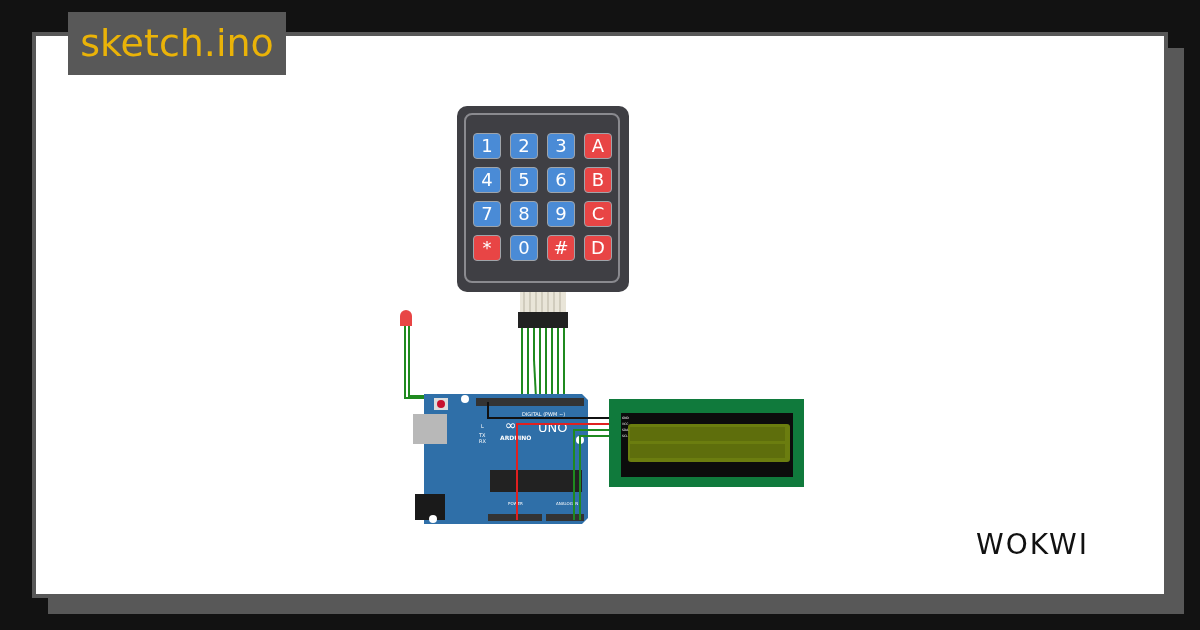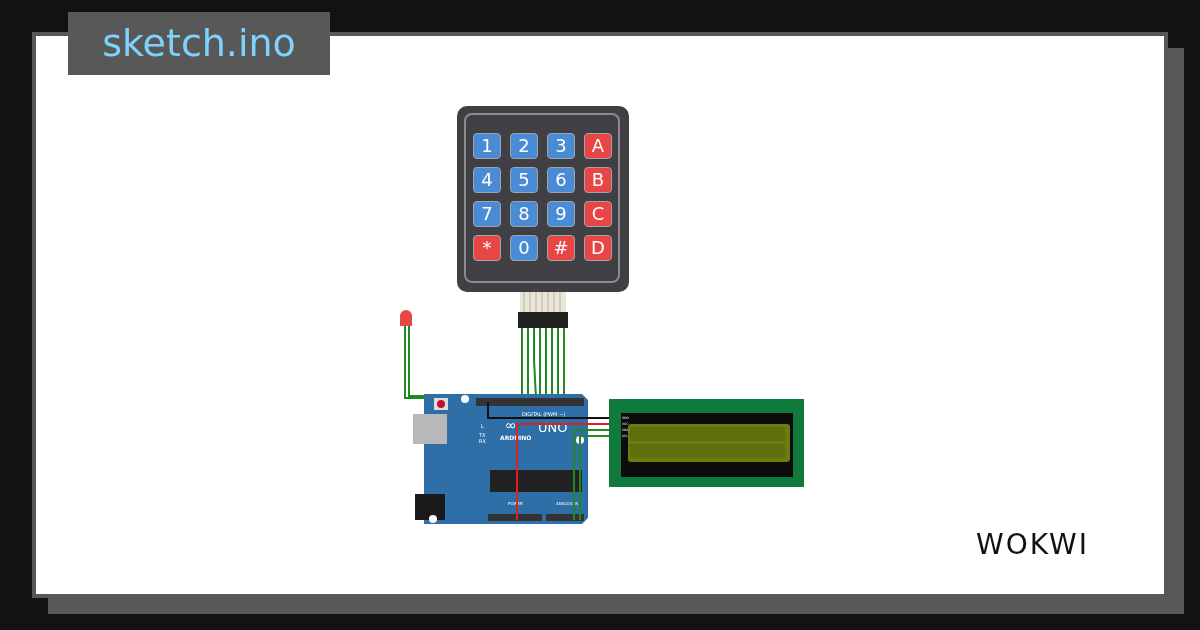--- a/index.html
+++ b/index.html
@@ -1,19 +1,19 @@
 <!DOCTYPE html>
 <html><head>
 <meta charset="utf-8">
 <style>
   html,body{margin:0;padding:0;}
   body{width:1200px;height:630px;background:#121212;position:relative;overflow:hidden;font-family:"DejaVu Sans","Liberation Sans",sans-serif;}
   .shadow{position:absolute;left:48px;top:48px;width:1136px;height:566px;background:#585858;}
   .panel{position:absolute;left:32px;top:32px;width:1128px;height:558px;background:#fff;border:4px solid #585858;}
-  .title{position:absolute;left:68px;top:12px;width:262px;height:63px;background:#585858;color:#7dd3fc;font-size:38px;line-height:63px;text-align:center;font-family:"DejaVu Sans","Liberation Sans",sans-serif;letter-spacing:0px;}
+  .title{position:absolute;left:68px;top:12px;width:218px;height:63px;background:#585858;color:#eab308;font-size:38px;line-height:63px;text-align:center;font-family:"DejaVu Sans","Liberation Sans",sans-serif;letter-spacing:0px;}
   .canvas{position:absolute;left:0;top:0;width:1200px;height:630px;}
   .logo{position:absolute;left:976px;top:528px;font-size:28px;font-weight:normal;letter-spacing:2px;color:#111;font-family:"DejaVu Sans","Liberation Sans",sans-serif;}
   .keypad{position:absolute;left:457px;top:106px;width:172px;height:186px;background:#3f3f44;border-radius:10px;}
   .keypad-inner{position:absolute;left:7px;top:7px;width:156px;height:170px;border:2px solid #8a8a8f;border-radius:8px;box-sizing:border-box;}
   .key{position:absolute;width:28px;height:26px;border-radius:4px;border:1px solid #9fa4aa;box-sizing:border-box;color:#fff;font-size:18px;line-height:24px;text-align:center;}
   .key.blue{background:#4a8bd6;}
   .key.red{background:#e84545;}
 </style>
 </head>
 <body>

